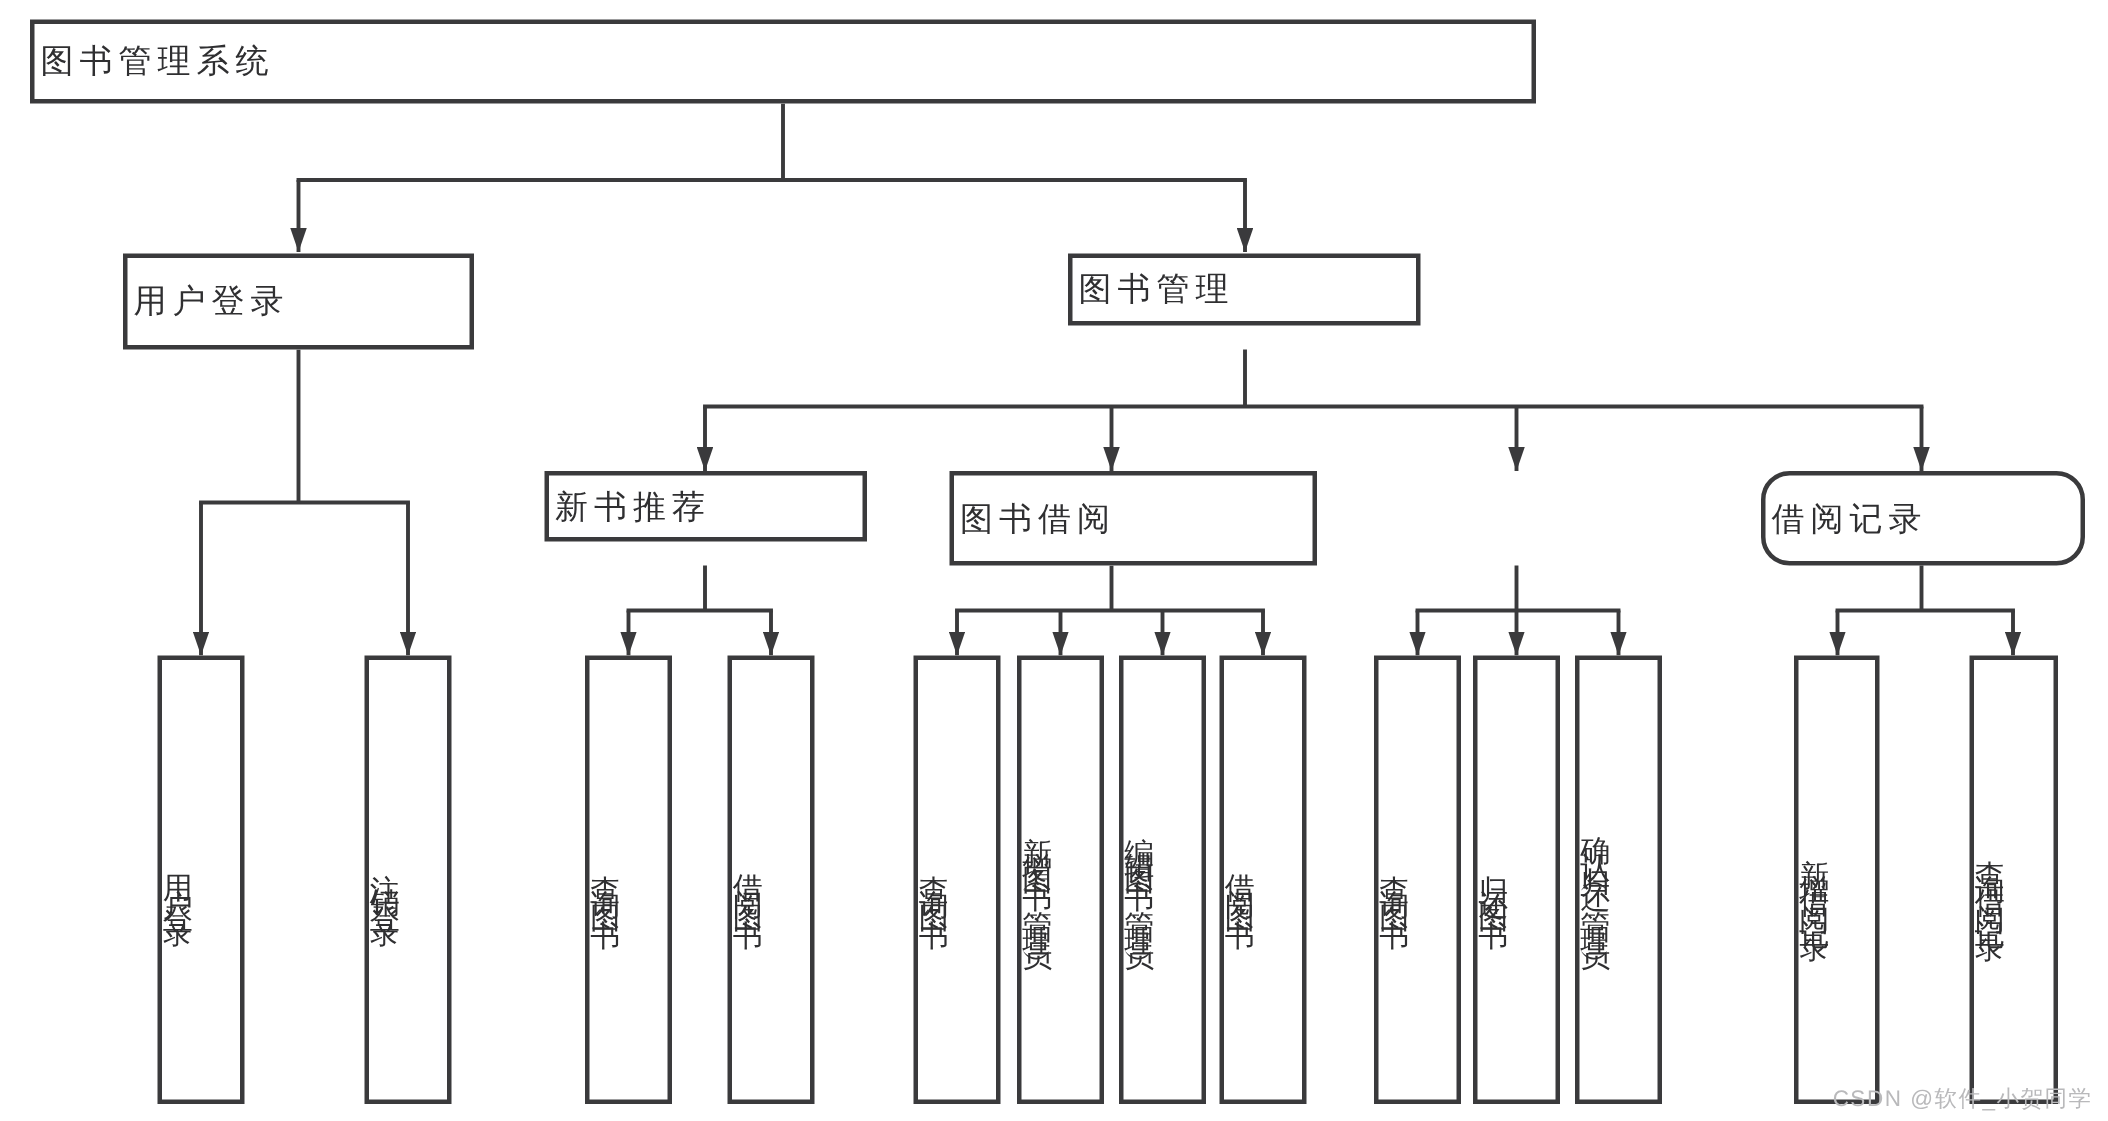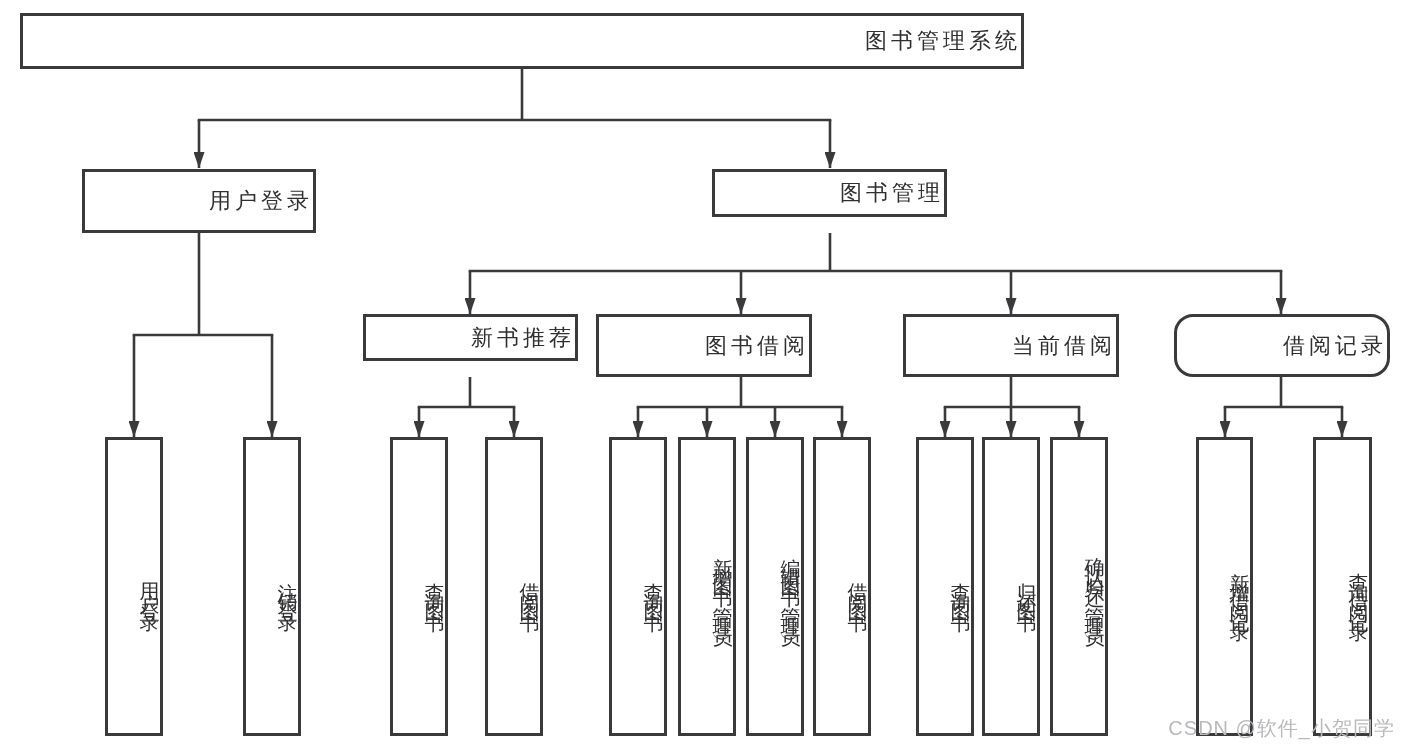--- a/index.html
+++ b/index.html
@@ -29,42 +29,42 @@
     color: var(--line);
   }
   .connectors line { stroke: currentColor; stroke-width: 2.6; }
   .arrowhead { fill: currentColor; stroke: none; }
   .box {
     position: absolute;
     background: var(--background);
     border: 3px solid var(--line);
     display: flex;
     align-items: center;
-    justify-content: flex-end;
+    justify-content: flex-start;
     color: var(--text);
   }
   .hbox span {
     font-size: 22px;
     letter-spacing: 4px;
     white-space: nowrap;
     text-indent: 4px; 
   }
   .vbox span {
     writing-mode: vertical-rl;
     text-orientation: mixed;
     font-size: 20px;
     line-height: 1;
     letter-spacing: 10px;
     white-space: nowrap;
   }
   .watermark {
     position: absolute;
     right: 10px;
     bottom: 5px;
-    font-size: 20px;
+    font-size: 15px;
     letter-spacing: 1px;
     color: var(--watermark);
     white-space: nowrap;
   }
 </style>
 </head>
 <body>
 
 <div class="canvas">
 
@@ -137,25 +137,22 @@
   <div class="box hbox" style="left:82px; top:169px; width:234px; height:64px;">
     <span>用户登录</span>
   </div>
   <div class="box hbox" style="left:712px; top:169px; width:235px; height:48px;">
     <span>图书管理</span>
   </div>
 
   <div class="box hbox" style="left:363px; top:314px; width:215px; height:47px;">
     <span>新书推荐</span>
   </div>
-  <div class="box hbox" style="left:596px; top:314px; width:216px; height:63px;">
+  <div class="box hbox" style="left:633px; top:314px; width:245px; height:63px;">
     <span>图书借阅</span>
-  </div>
-  <div class="box hbox" style="left:903px; top:314px; width:216px; height:63px;">
-    <span>当前借阅</span>
   </div>
   <div class="box hbox" style="left:1174px; top:314px; width:216px; height:63px;border-radius:19px;">
     <span>借阅记录</span>
   </div>
 
   <div class="box vbox" style="left:105px; top:437px; width:58px; height:299px;">
     <span>用户登录</span>
   </div>
   <div class="box vbox" style="left:243px; top:437px; width:58px; height:299px;">
     <span>注销登录</span>

